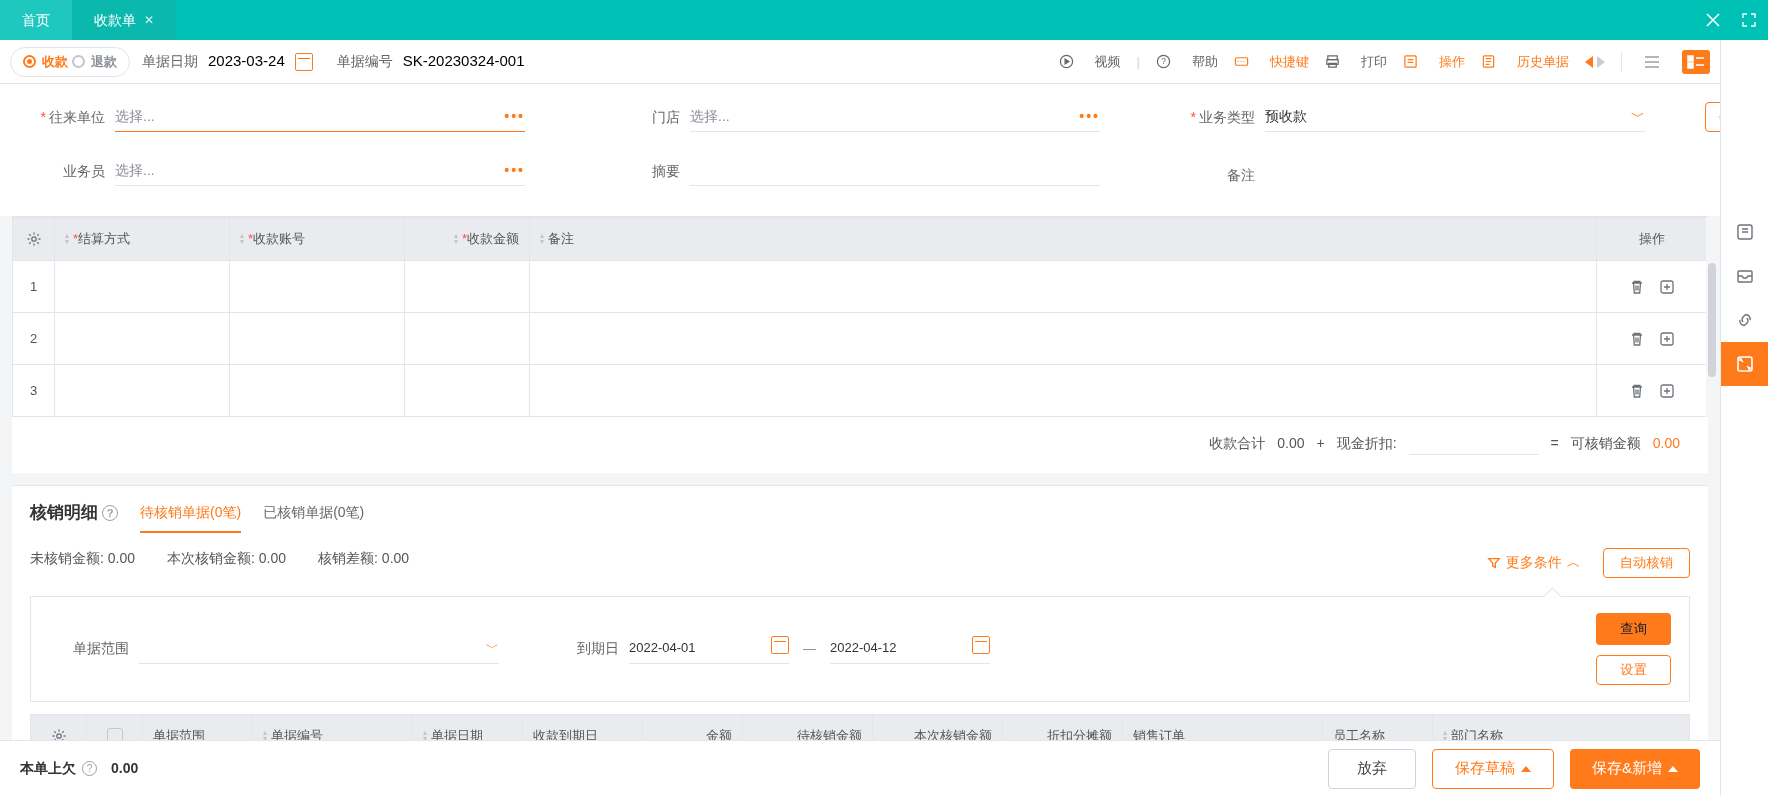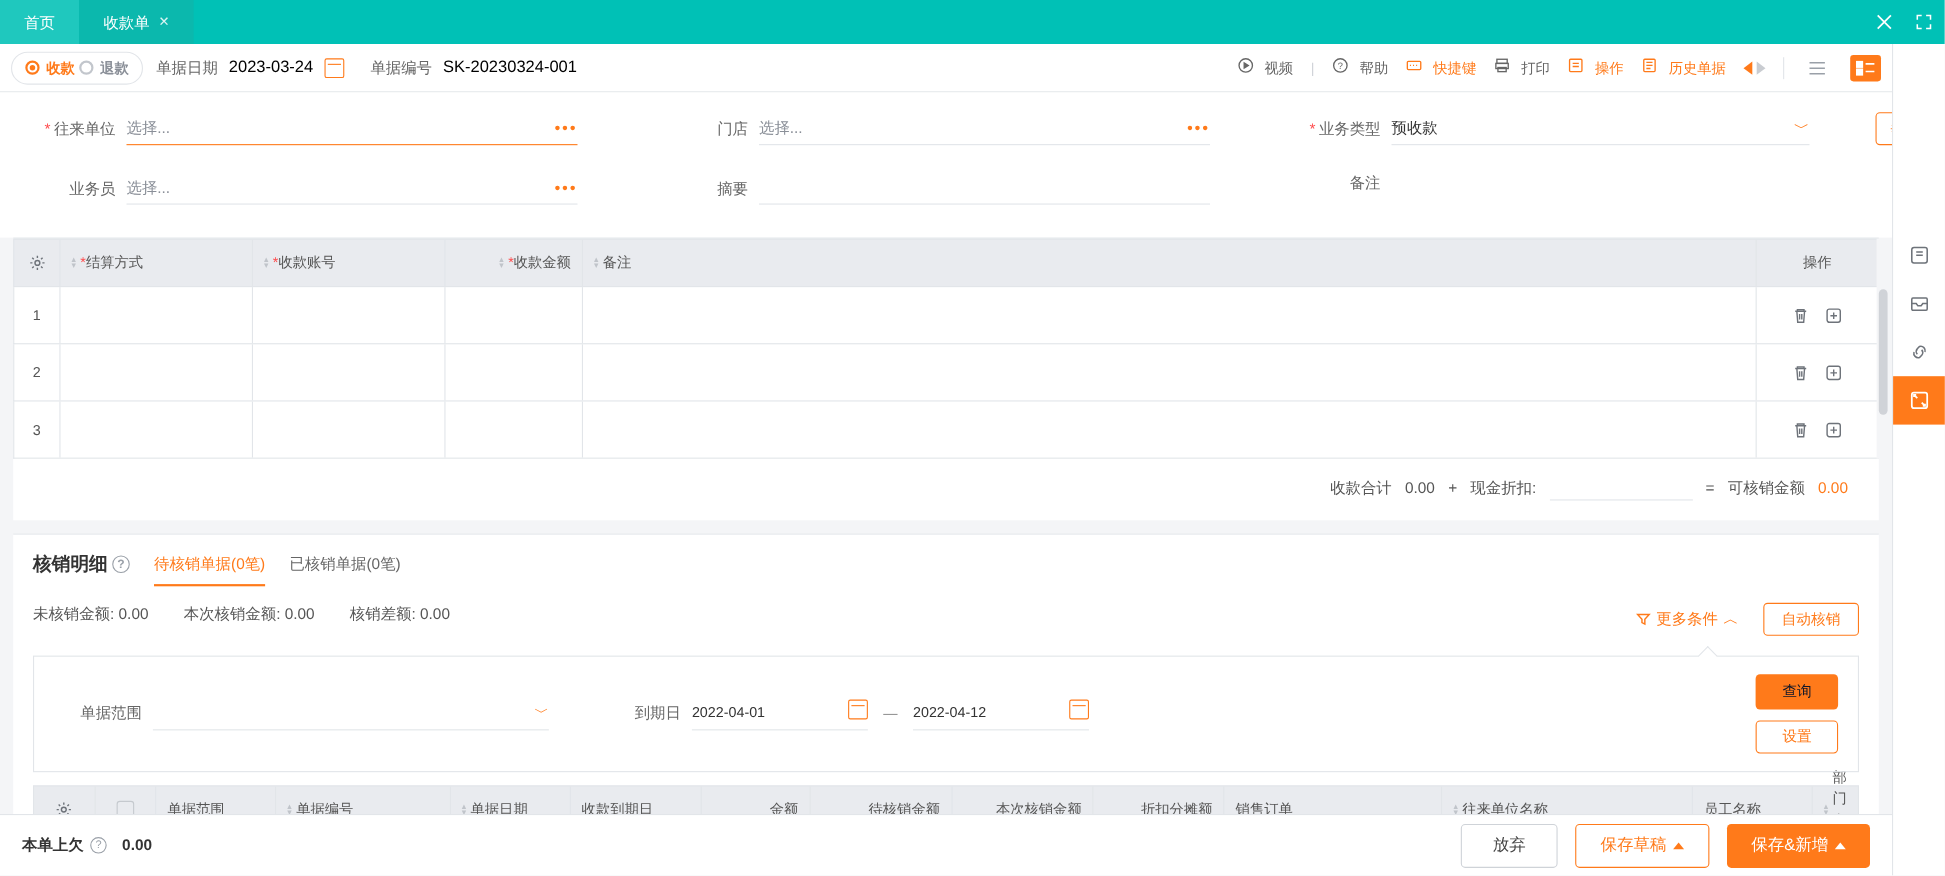--- a/index.html
+++ b/index.html
@@ -32,39 +32,39 @@
   .radio{display:flex;align-items:center;gap:6px;cursor:pointer;}
   .rdot{width:13px;height:13px;border:2px solid #c2c6cc;border-radius:50%;display:inline-block;}
   .radio.selected .rdot{border-color:var(--orange);position:relative;}
   .radio.selected .rdot::after{content:"";position:absolute;inset:2px;background:var(--orange);border-radius:50%;}
   .radio.selected span.lbl{color:var(--orange);}
   .kv{display:flex;align-items:center;gap:10px;margin-right:24px;font-size:14px;color:#666;}
   .kv b{font-weight:400;color:#000000;font-size:15px;}
   .cal-ico{width:18px;height:18px;border:1px solid var(--orange);border-radius:2px;position:relative;display:inline-block;}
   .cal-ico::before{content:"";position:absolute;top:4px;left:2px;right:2px;height:1px;background:var(--orange);}
   .sub-right{margin-left:auto;display:flex;align-items:center;gap:16px;}
-  .link{display:flex;gap:10px;color:#666;cursor:pointer;font-size:13px;}
+  .link{display:flex;align-items:center;gap:21px;color:#666;cursor:pointer;font-size:13px;}
   .link.orange{color:var(--orange);}
   .svgline{width:15px;height:15px;}
   .arrows{display:flex;align-items:center;gap:4px;}
   .tri{width:0;height:0;border-top:6px solid transparent;border-bottom:6px solid transparent;}
   .tri.l{border-right:8px solid var(--orange);}
   .tri.r{border-left:8px solid #c9ccd1;}
   .vsep{width:1px;height:20px;background:var(--line);}
   .viewbtn{width:28px;height:24px;display:flex;align-items:center;justify-content:center;border-radius:3px;cursor:pointer;}
   .viewbtn.active{background:var(--orange);}
   .viewbtn svg{stroke:#9aa0a8;}
   .viewbtn.active svg{stroke:#fff;fill:#fff;}
 
   
   .content{width:1720px;background:var(--bg);}
 
   
   .form-area{background:#fff;padding:18px 10px 6px 10px;margin-bottom:0;}
-  .form-row{display:flex;align-items:flex-start;margin-bottom:24px;}
+  .form-row{display:flex;align-items:flex-end;margin-bottom:24px;}
   .field{display:flex;align-items:center;margin-right:60px;}
   .flabel{width:105px;text-align:right;color:#666;font-size:14px;padding-right:10px;white-space:nowrap;}
   .req::before{content:"*";color:#ff4d4f;margin-right:3px;}
   .finput{height:30px;border:none;border-bottom:1px solid var(--line);display:flex;align-items:center;min-width:410px;position:relative;color:var(--muted);font-size:14px;}
   .finput.err{border-bottom:1px solid var(--orange);}
   .finput .more{position:absolute;right:0;color:var(--orange);letter-spacing:2px;font-weight:bold;cursor:pointer;}
   .finput .chev{position:absolute;right:0;color:var(--orange);cursor:pointer;}
   .settings-btn{margin-left:auto;border:1px solid var(--orange);color:var(--orange);background:#fff;height:30px;padding:0 12px;border-radius:4px;display:flex;align-items:center;gap:6px;cursor:pointer;margin-right:18px;}
 
   
@@ -494,24 +494,20 @@
           </div>
       <div class="th t2-g">
             <span>本次核销金额</span>
           </div>
       <div class="th t2-h">
             <span>折扣分摊额</span>
           </div>
       <div class="th t2-i">
             <span>销售订单</span>
           </div>
-      <div class="th t2-j">
-            <span class="sorticon"></span>
-            <span>往来单位名称</span>
-          </div>
       <div class="th t2-k">
             <span>员工名称</span>
           </div>
       <div class="th t2-l">
             <span class="sorticon"></span>
             <span>部门名称</span>
           </div>
     </div>
   </div>
 </div>

